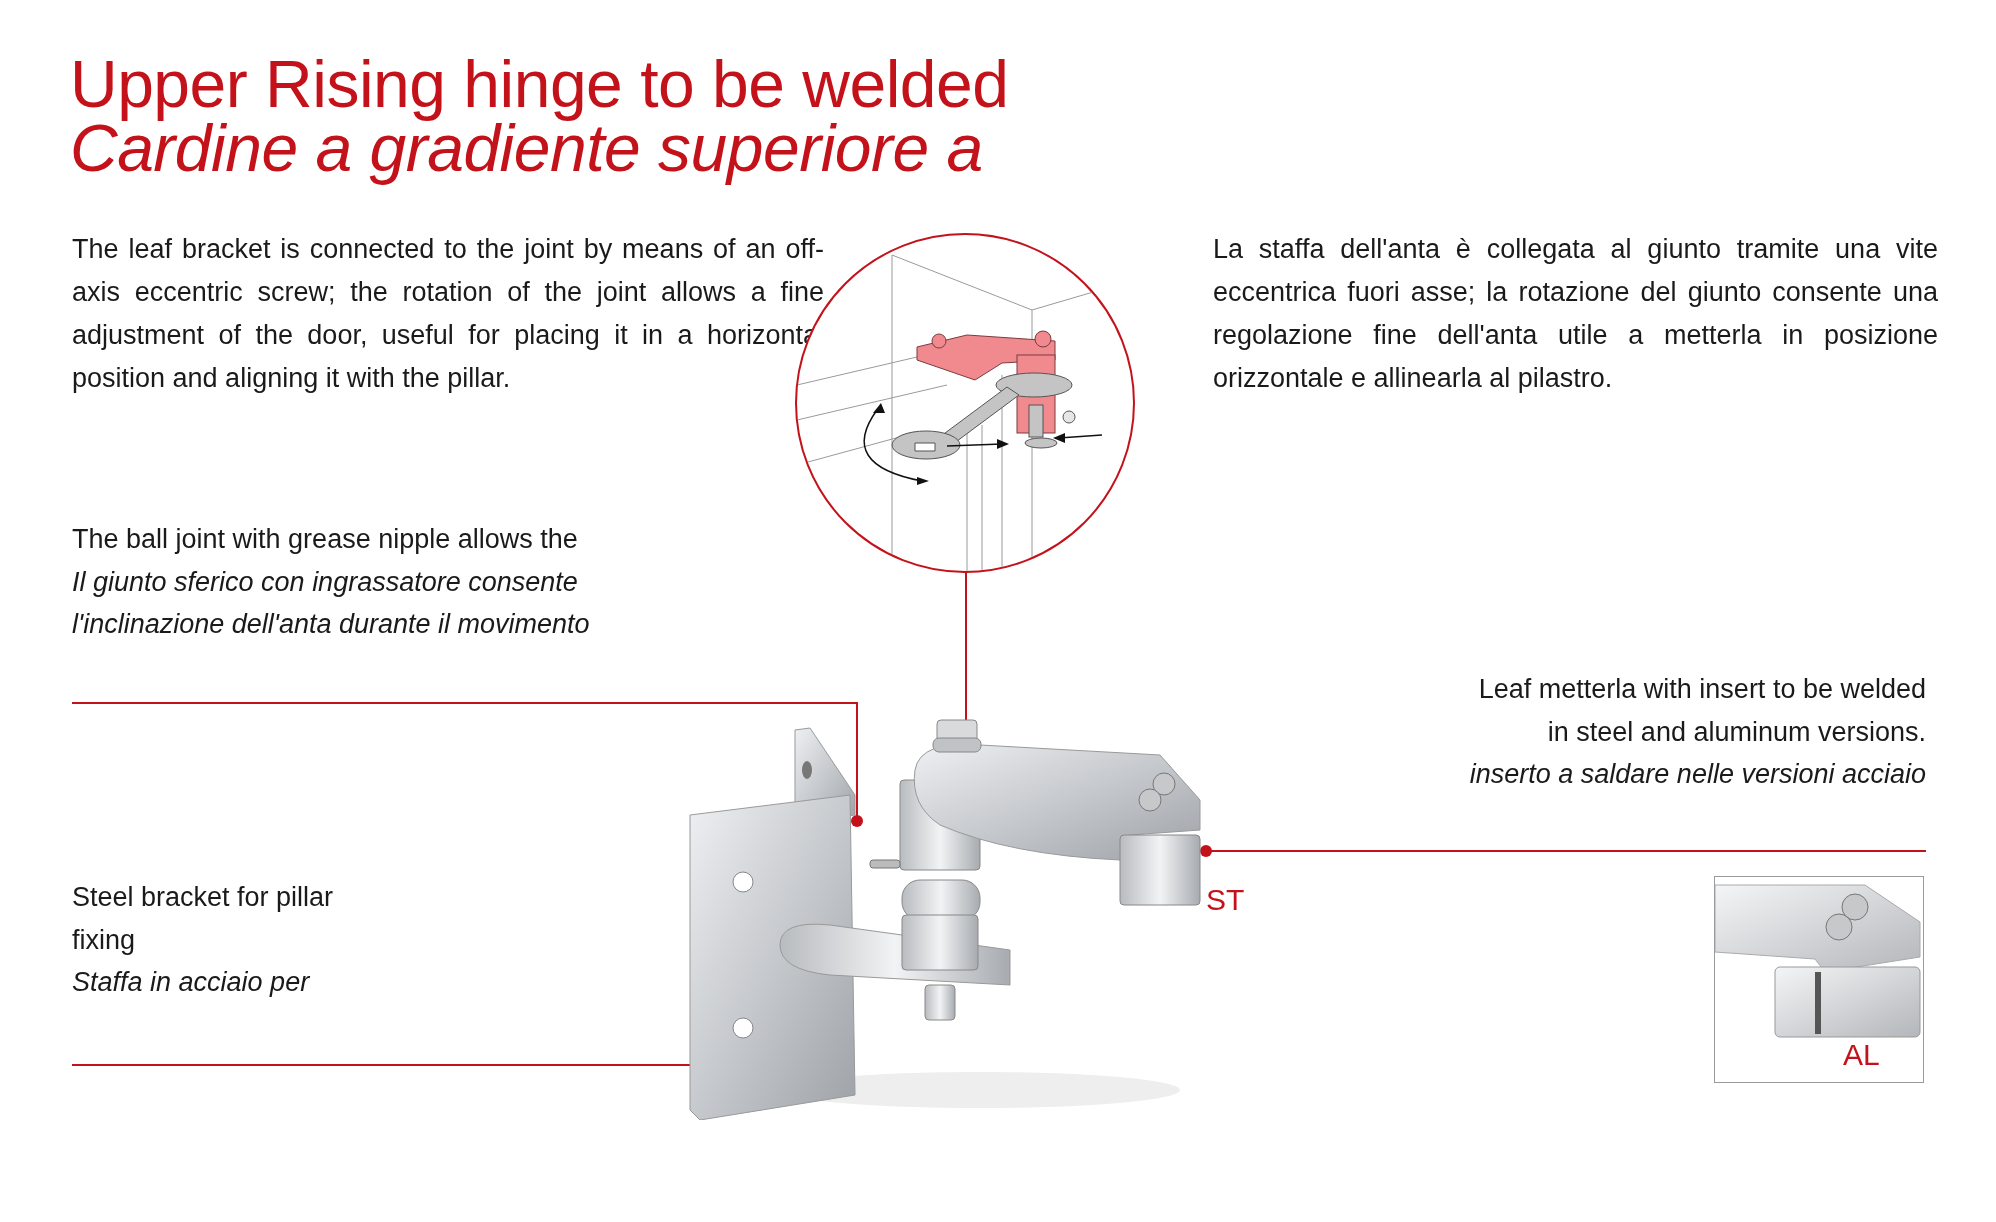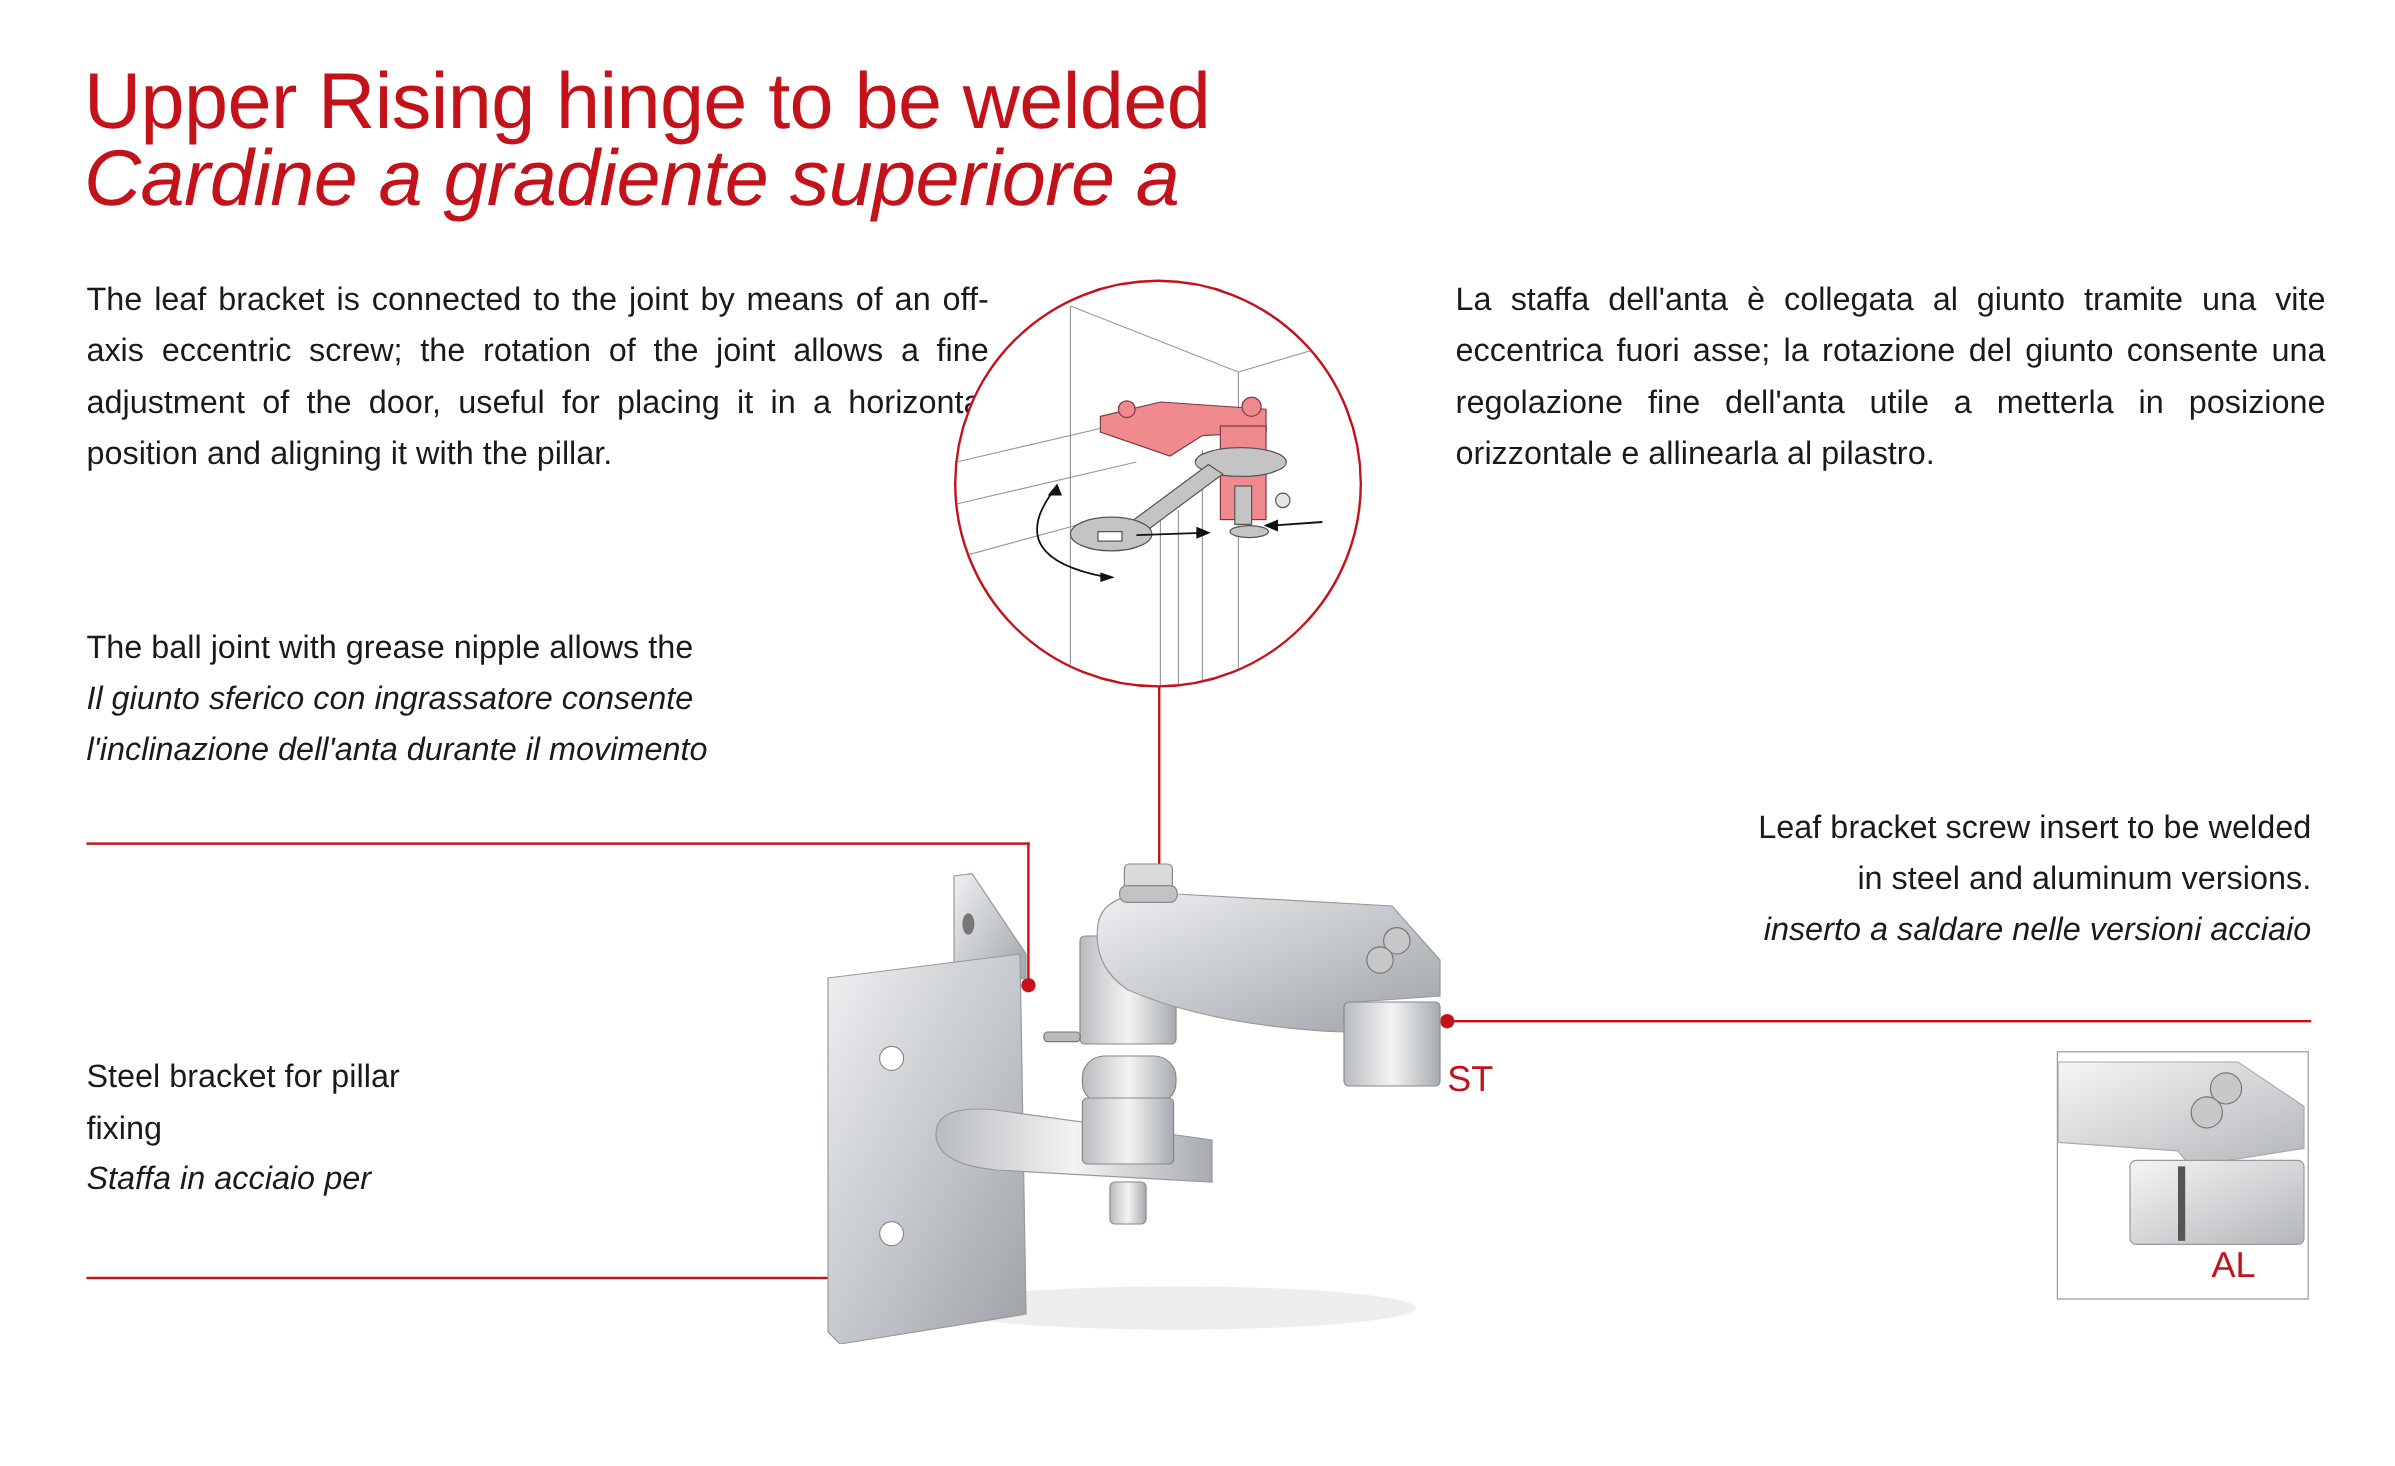--- a/index.html
+++ b/index.html
@@ -142,21 +142,21 @@
   <span class="it">l'inclinazione dell'anta durante il movimento</span>
 </div>
 
 <div class="abs note steel">
   <span class="en">Steel bracket for pillar</span>
   <span class="en">fixing</span>
   <span class="it">Staffa in acciaio per</span>
 </div>
 
 <div class="abs note leaf">
-  <span class="en">Leaf bracket screw insert to be welded</span>
+  <span class="en">Leaf metterla with insert to be welded</span>
   <span class="en">in steel and aluminum versions.</span>
   <span class="it">inserto a saldare nelle versioni acciaio</span>
 </div>
 
 <div class="abs label st">ST</div>
 
 <div class="abs al-box">
   <svg width="207" height="204" viewBox="0 0 207 204">
     <defs>
       <linearGradient id="alm" x1="0" y1="0" x2="1" y2="1">

